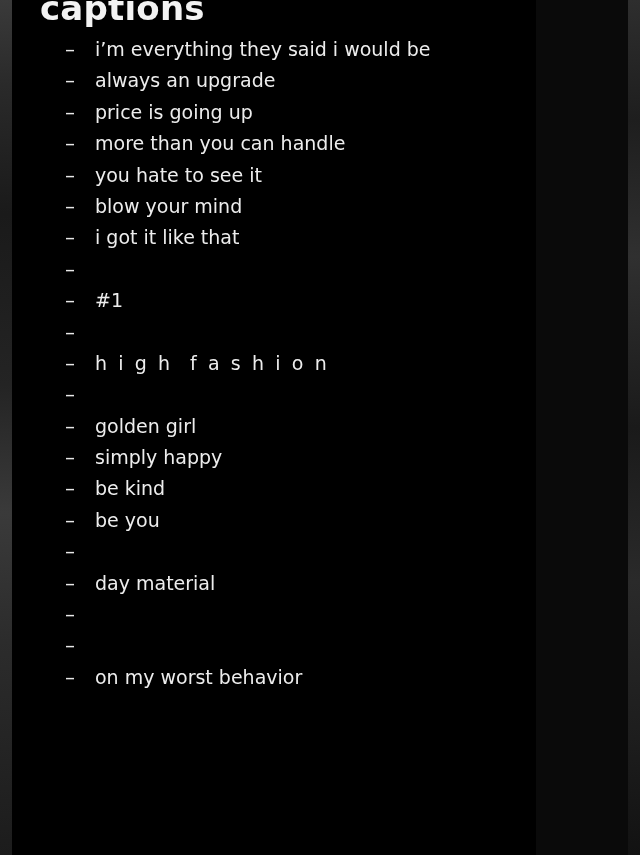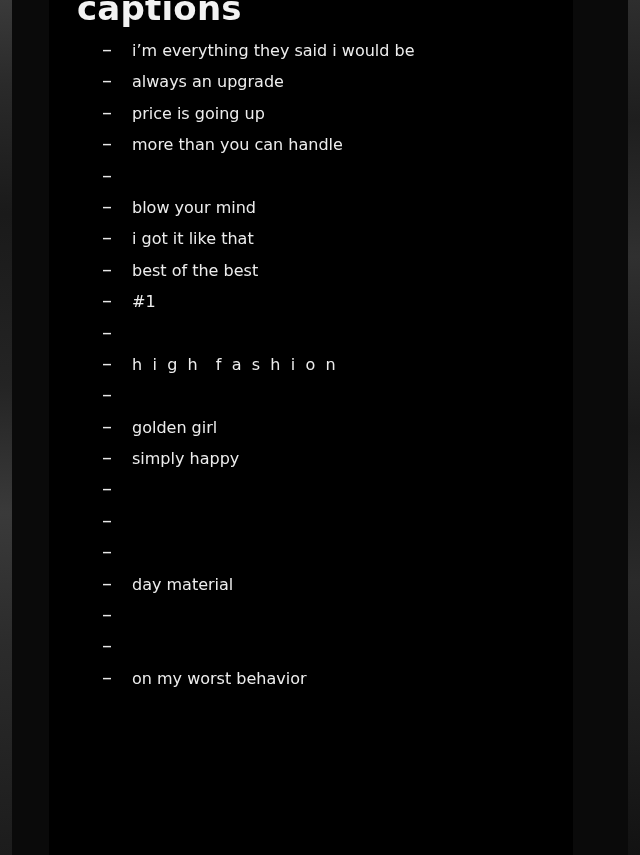--- a/index.html
+++ b/index.html
@@ -36,21 +36,20 @@
        #2e2e2e 0%, #1e1e1e 14%, #303030 30%,
        #1a1a1a 50%, #2a2a2a 68%, #1e1e1e 85%, #121212 100%);
   }
   .content {
     position: absolute;
     left: 12px;
     top: 0;
     width: 524px;
     height: 855px;
     background: #000000;
-    margin-left: 37px;
   }
   .title {
     color: #f2f2f2;
     font-size: 34px;
     font-weight: bold;
     letter-spacing: 0.2px;
     margin: 0;
     padding: 0 0 0 28px;
     position: absolute;
     top: -12px;
@@ -76,21 +75,21 @@
   }
   .dash {
     width: 30px;
     margin-left: 53px;
     color: #e8e8e8;
     font-size: 20px;
     flex: none;
   }
   .label {
     color: #ededed;
-    font-size: 16px;
+    font-size: 19px;
     white-space: pre;
   }
   .spaced {
     letter-spacing: 2.6px;
   }
 </style>
 </head>
 <body>
 
 <div class="screen">
@@ -111,32 +110,32 @@
         <li class="item">
           <span class="dash">–</span>
           <span class="label">price is going up</span>
         </li>
         <li class="item">
           <span class="dash">–</span>
           <span class="label">more than you can handle</span>
         </li>
         <li class="item">
           <span class="dash">–</span>
+          <span class="label">you hate to see it</span>
         </li>
         <li class="item">
           <span class="dash">–</span>
           <span class="label">blow your mind</span>
         </li>
         <li class="item">
           <span class="dash">–</span>
           <span class="label">i got it like that</span>
         </li>
         <li class="item">
           <span class="dash">–</span>
-          <span class="label">best of the best</span>
         </li>
         <li class="item">
           <span class="dash">–</span>
           <span class="label">#1</span>
         </li>
         <li class="item">
           <span class="dash">–</span>
         </li>
         <li class="item">
           <span class="dash">–</span>
@@ -148,23 +147,25 @@
         <li class="item">
           <span class="dash">–</span>
           <span class="label">golden girl</span>
         </li>
         <li class="item">
           <span class="dash">–</span>
           <span class="label">simply happy</span>
         </li>
         <li class="item">
           <span class="dash">–</span>
+          <span class="label">be kind</span>
         </li>
         <li class="item">
           <span class="dash">–</span>
+          <span class="label">be you</span>
         </li>
         <li class="item">
           <span class="dash">–</span>
         </li>
         <li class="item">
           <span class="dash">–</span>
           <span class="label">day material</span>
         </li>
         <li class="item">
           <span class="dash">–</span>

